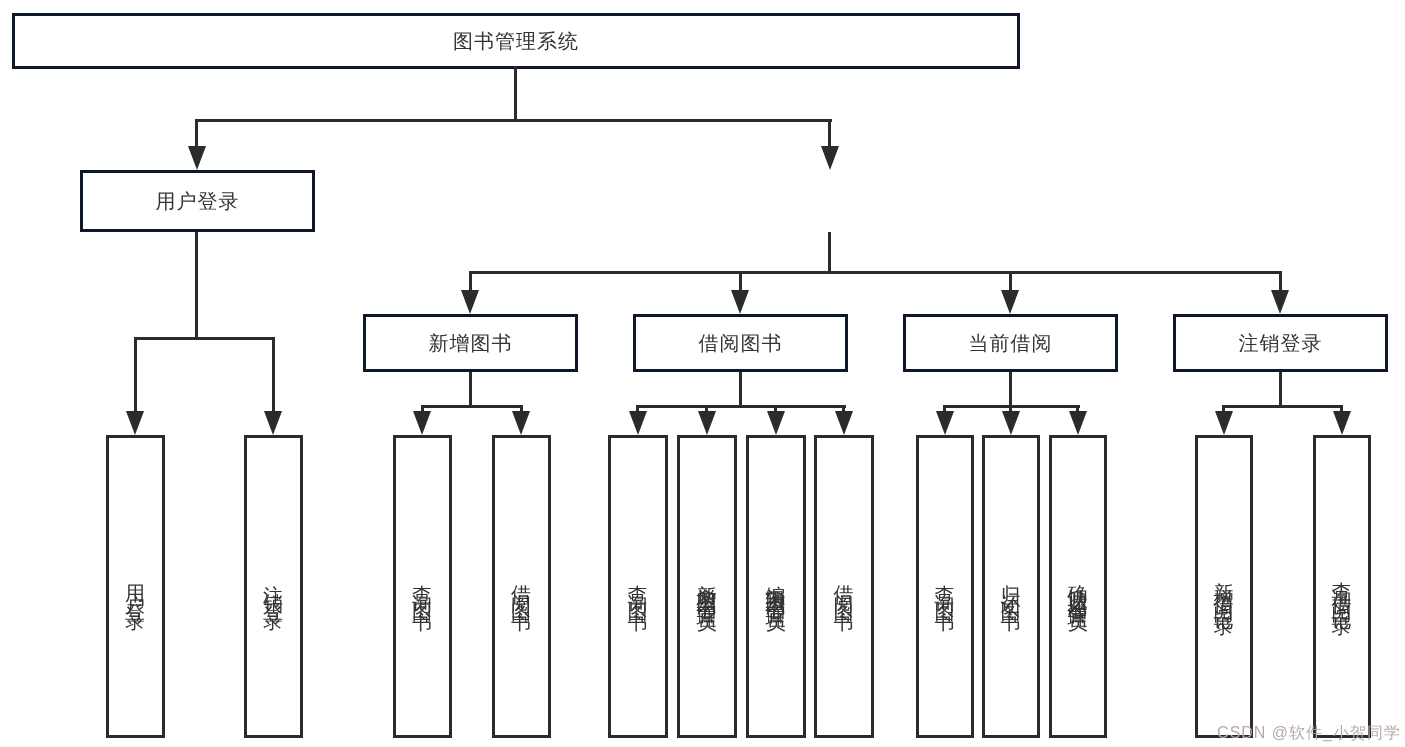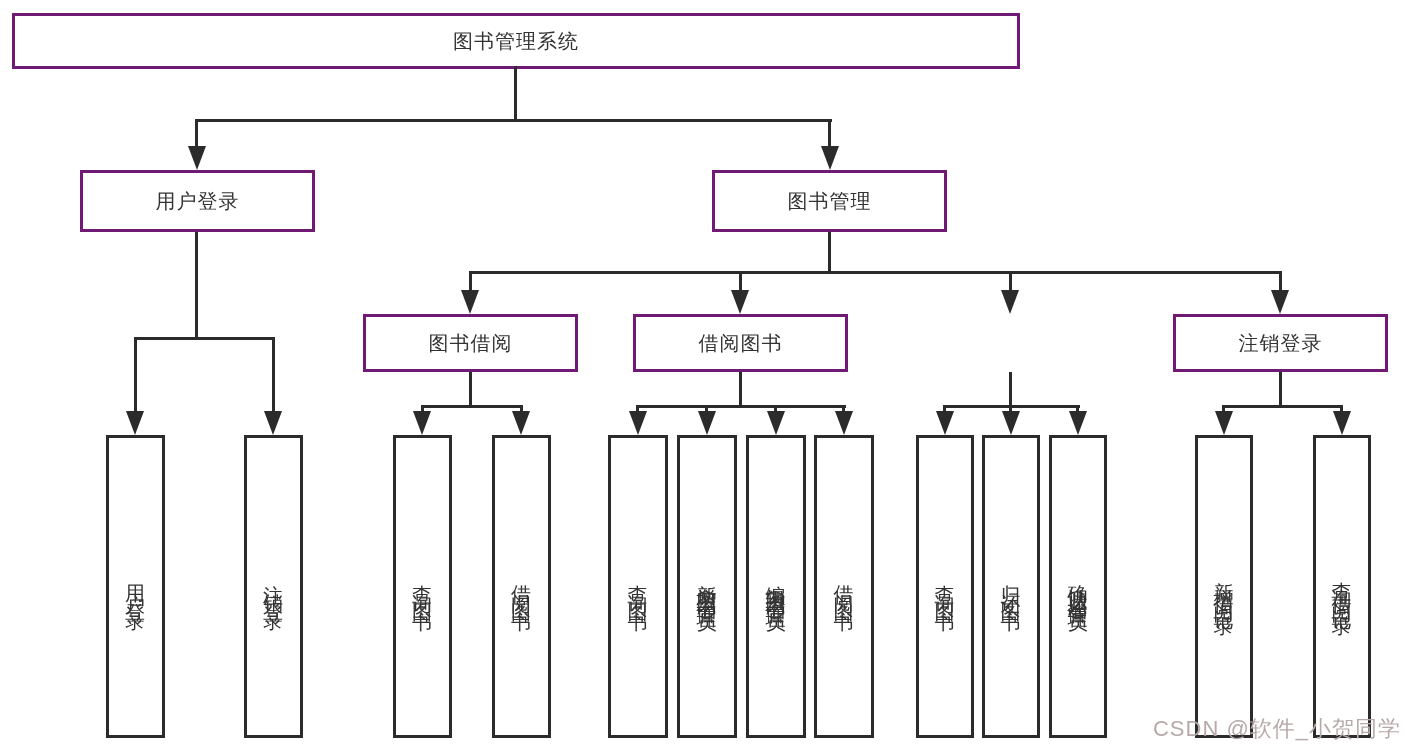--- a/index.html
+++ b/index.html
@@ -1,41 +1,41 @@
 <!DOCTYPE html>
 <html><head>
 <meta charset="utf-8">
 <style>
   html,body{margin:0;padding:0;background:#fff;}
   #canvas{
     position:relative;width:1405px;height:747px;background:#ffffff;
     font-family:"Liberation Sans","DejaVu Sans",sans-serif;overflow:hidden;
   }
   .node{
-    position:absolute;box-sizing:border-box;border:3px solid #701a75;background:#fff;
+    position:absolute;box-sizing:border-box;border:3px solid #0f172a;background:#fff;
     display:flex;align-items:center;justify-content:center;
     color:#333;font-size:20px;letter-spacing:1px;white-space:nowrap;
   }
   .vnode{
     position:absolute;box-sizing:border-box;border:3px solid #2b2b2b;background:#fff;
     display:flex;align-items:center;justify-content:center;color:#333;
   }
   .vnode .vtext{
     writing-mode:vertical-rl;text-orientation:mixed;
     font-size:20px;letter-spacing:9px;line-height:1;white-space:nowrap;
   }
   .hline,.vline{position:absolute;background:#2b2b2b;}
   .ahead{
     position:absolute;width:0;height:0;
     border-left:9px solid transparent;border-right:9px solid transparent;
     border-top:24px solid #2b2b2b;
   }
   .watermark{
     position:absolute;right:4px;bottom:3px;color:#b7a9a9;
-    font-size:22px;letter-spacing:1px;white-space:nowrap;
+    font-size:16px;letter-spacing:1px;white-space:nowrap;
   }
 </style>
 </head>
 <body>
 
 <div id="canvas">
 
   <div class="node" style="left:12px;top:13px;width:1008px;height:56px;">
     <span>图书管理系统</span>
   </div>
@@ -43,47 +43,47 @@
   <div class="vline" style="left:514px;top:66px;width:3px;height:56px;"></div>
   <div class="hline" style="left:195px;top:119px;width:637px;height:3px;"></div>
   <div class="vline" style="left:195px;top:119px;width:3px;height:29px;"></div>
   <div class="ahead" style="left:188px;top:146px;"></div>
   <div class="vline" style="left:828px;top:119px;width:3px;height:29px;"></div>
   <div class="ahead" style="left:821px;top:146px;"></div>
 
   <div class="node" style="left:80px;top:170px;width:235px;height:62px;">
     <span>用户登录</span>
   </div>
-  <div class="node" style="left:712px;top:170px;width:235px;height:62px;">
-    <span>图书管理</span>
-  </div>
 
   <div class="vline" style="left:195px;top:232px;width:3px;height:108px;"></div>
   <div class="hline" style="left:134px;top:337px;width:141px;height:3px;"></div>
   <div class="vline" style="left:134px;top:337px;width:3px;height:76px;"></div>
   <div class="ahead" style="left:126px;top:411px;"></div>
   <div class="vline" style="left:272px;top:337px;width:3px;height:76px;"></div>
   <div class="ahead" style="left:264px;top:411px;"></div>
 
   <div class="vline" style="left:828px;top:232px;width:3px;height:42px;"></div>
   <div class="hline" style="left:469px;top:271px;width:813px;height:3px;"></div>
   <div class="vline" style="left:469px;top:271px;width:3px;height:22px;"></div>
   <div class="ahead" style="left:461px;top:290px;"></div>
   <div class="vline" style="left:739px;top:271px;width:3px;height:22px;"></div>
   <div class="ahead" style="left:731px;top:290px;"></div>
   <div class="vline" style="left:1009px;top:271px;width:3px;height:22px;"></div>
   <div class="ahead" style="left:1001px;top:290px;"></div>
   <div class="vline" style="left:1279px;top:271px;width:3px;height:22px;"></div>
   <div class="ahead" style="left:1271px;top:290px;"></div>
 
   <div class="node" style="left:363px;top:314px;width:215px;height:58px;">
-    <span>图书借阅</span>
+    <span>新增图书</span>
   </div>
   <div class="node" style="left:633px;top:314px;width:215px;height:58px;">
     <span>借阅图书</span>
+  </div>
+  <div class="node" style="left:903px;top:314px;width:215px;height:58px;">
+    <span>当前借阅</span>
   </div>
   <div class="node" style="left:1173px;top:314px;width:215px;height:58px;">
     <span>注销登录</span>
   </div>
 
   <div class="vline" style="left:469px;top:372px;width:3px;height:36px;"></div>
   <div class="hline" style="left:421px;top:405px;width:102px;height:3px;"></div>
   <div class="vline" style="left:421px;top:405px;width:3px;height:8px;"></div>
   <div class="ahead" style="left:413px;top:411px;"></div>
   <div class="vline" style="left:520px;top:405px;width:3px;height:8px;"></div>

